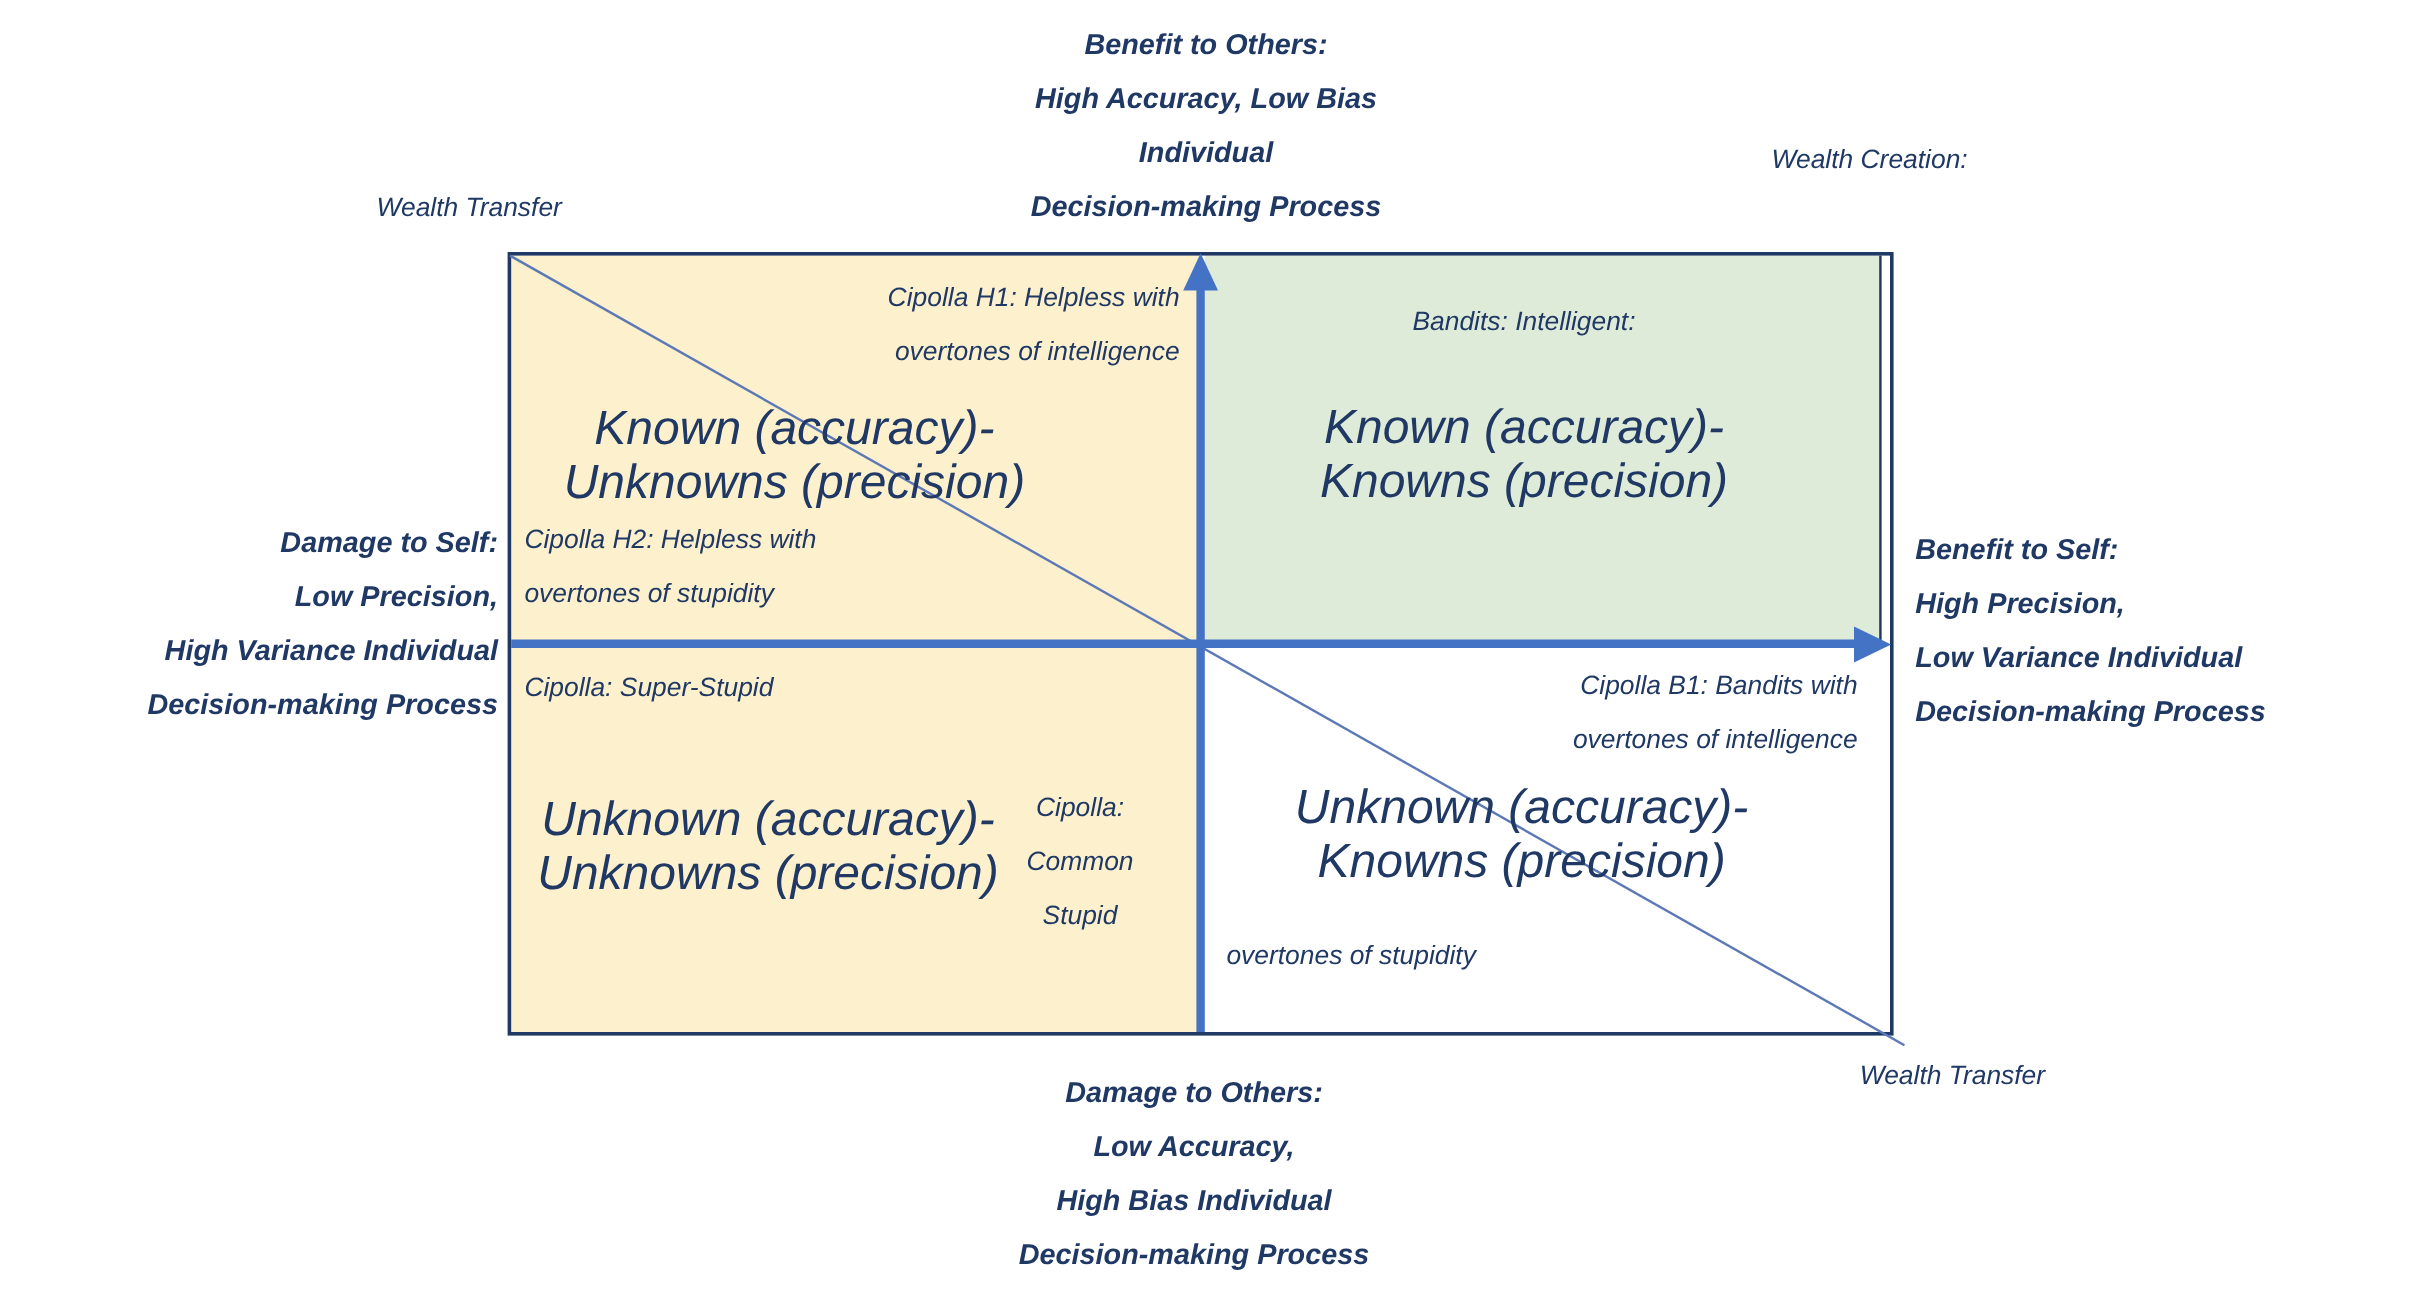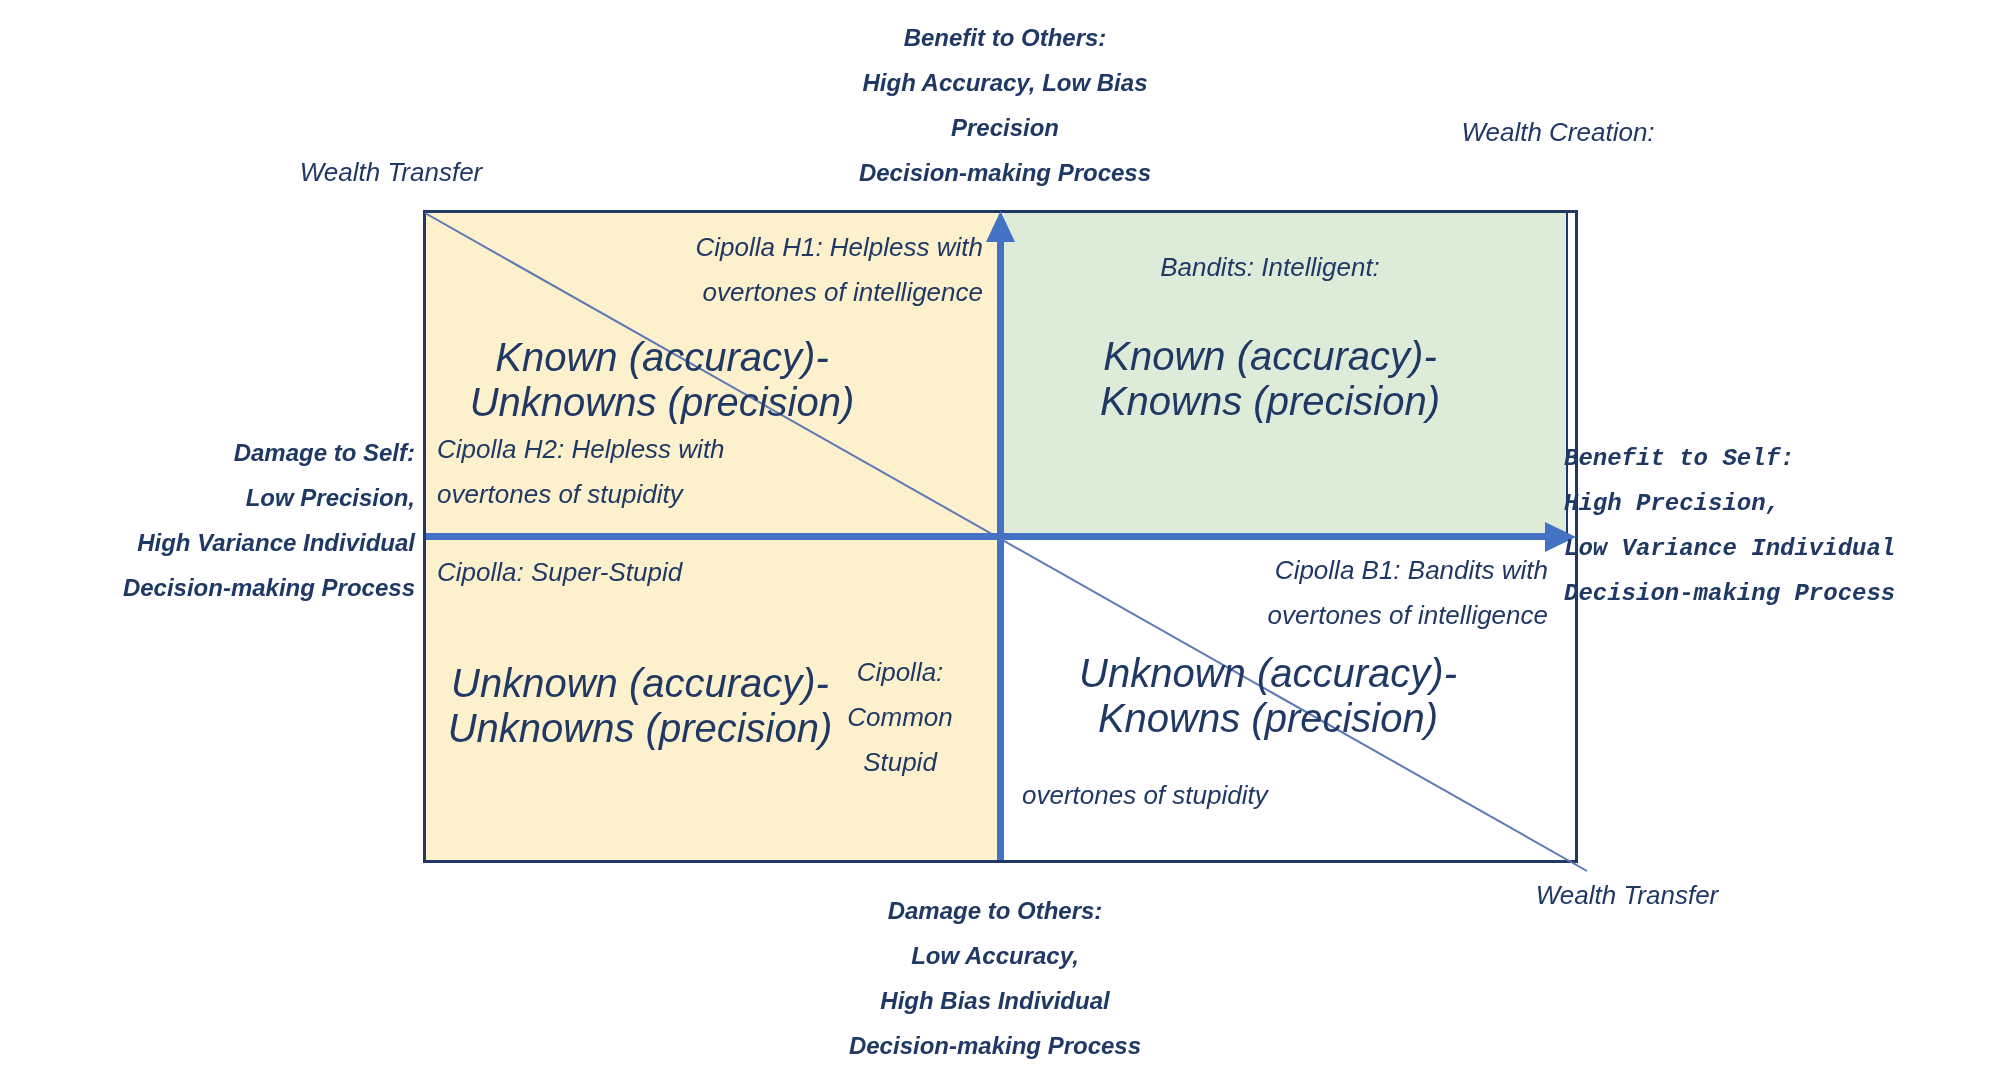--- a/index.html
+++ b/index.html
@@ -15,21 +15,21 @@
   .q-tr{left:1004px;top:213px;width:562px;height:322px;background:var(--quadrant_green,#DFEBD9);border-right:2px solid var(--border_navy,#1F3864);}
   .q-bl{left:426px;top:540px;width:574px;height:320px;background:var(--quadrant_cream,#FDF0CD);}
   .box{
     position:absolute;left:423px;top:210px;width:1155px;height:653px;
     border:3px solid var(--border_navy,#1F3864);box-sizing:border-box;
   }
   .lines{position:absolute;left:0;top:0;pointer-events:none;}
   .diag{stroke:var(--diagonal_blue,#5C79B5);stroke-width:2;}
   .axis{stroke:var(--axis_blue,#4472C4);stroke-width:7;}
   .ahead{fill:var(--axis_blue,#4472C4);}
-  .txt{position:absolute;font-size:26px;line-height:45px;white-space:nowrap;}
+  .txt{position:absolute;font-size:22px;line-height:45px;white-space:nowrap;}
   .bold{font-weight:normal;font-size:40px;}
   .outer{font-size:24px;font-weight:bold;}
   .center{text-align:center;transform:translateX(-50%);}
   .ra{text-align:right;}
 </style>
 </head>
 <body>
 
 <div class="canvas">
 
@@ -42,38 +42,38 @@
     <line class="diag" x1="425" y1="213" x2="1587" y2="871"></line>
     <line class="axis" x1="1000.5" y1="240" x2="1000.5" y2="860"></line>
     <polygon class="ahead" points="1000.5,211 986,242 1015,242"></polygon>
     <line class="axis" x1="426" y1="536.5" x2="1547" y2="536.5"></line>
     <polygon class="ahead" points="1576,537 1545,522 1545,552"></polygon>
   </svg>
 
   <div class="txt outer center" style="left:1005px;top:15px;">
     <div>Benefit to Others:</div>
     <div>High Accuracy, Low Bias</div>
-    <div>Precision</div>
+    <div>Individual</div>
     <div>Decision-making Process</div>
   </div>
 
   <div class="txt center" style="left:391px;top:150px;">Wealth Transfer</div>
 
   <div class="txt center" style="left:1558px;top:110px;">
     <div>Wealth Creation:</div>
   </div>
 
   <div class="txt outer ra" style="right:1595px;top:430px;">
     <div>Damage to Self:</div>
     <div>Low Precision,</div>
     <div>High Variance Individual</div>
     <div>Decision-making Process</div>
   </div>
 
-  <div class="txt outer" style="left:1564px;top:436px;font-family:Liberation Mono, monospace;">
+  <div class="txt outer" style="left:1596px;top:436px;">
     <div>Benefit to Self:</div>
     <div>High Precision,</div>
     <div>Low Variance Individual</div>
     <div>Decision-making Process</div>
   </div>
 
 
   <div class="txt outer center" style="left:995px;top:888px;">
     <div>Damage to Others:</div>
     <div>Low Accuracy,</div>

